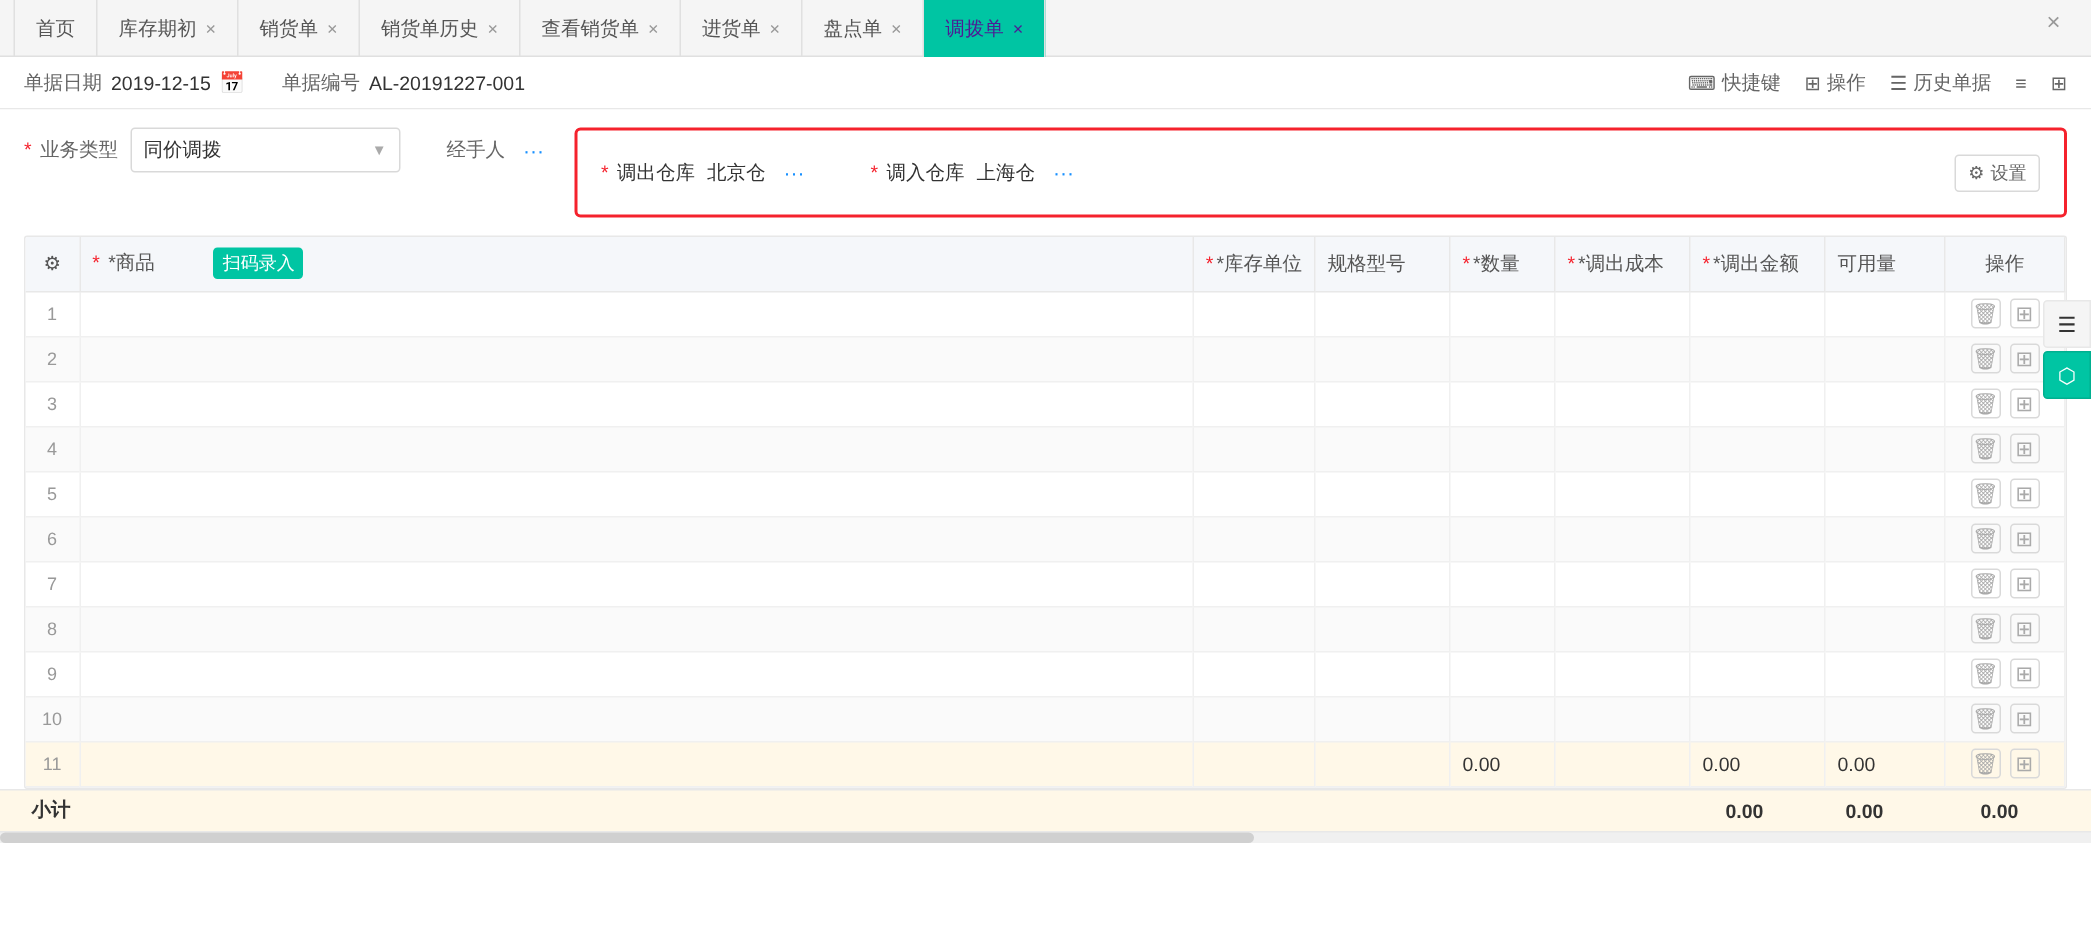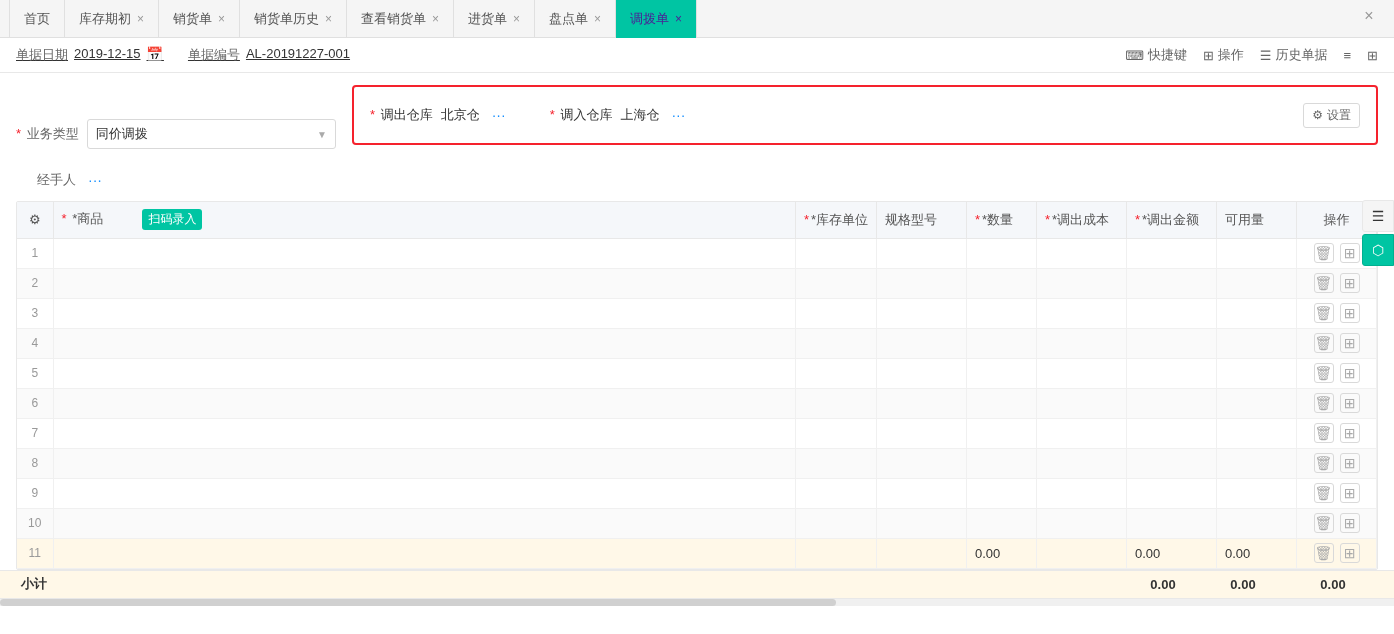--- a/index.html
+++ b/index.html
@@ -39,22 +39,22 @@
 
     
     .toolbar {
       display: flex; align-items: center;
       padding: 8px 16px;
       border-bottom: 1px solid #e8e8e8;
       background: #fff;
       gap: 24px;
     }
     .toolbar-item {
-      display: flex; align-items: flex-start; gap: 6px;
-      font-size: 13px; color: #333; text-decoration: underline;
+      display: flex; align-items: center; gap: 6px;
+      font-size: 13px; color: #333;
     }
     .toolbar-label { color: #666; }
     .toolbar-value { color: #333; font-weight: 500; }
     .toolbar-right {
       margin-left: auto;
       display: flex; align-items: center; gap: 16px;
       font-size: 13px; color: #666;
     }
     .toolbar-right-item {
       display: flex; align-items: center; gap: 4px;
@@ -64,23 +64,22 @@
 
     
     .form-area {
       padding: 12px 16px;
       display: flex;
       align-items: flex-start;
       gap: 16px;
       background: #fff;
     }
     .form-left {
-      display: flex; flex-direction: column; gap: 22px;
+      display: flex; flex-direction: row; gap: 10px;
       min-width: 320px;
-      margin-top: 34px;
     }
     .form-row {
       display: flex; align-items: center; gap: 8px;
     }
     .form-label {
       color: #666; min-width: 60px; text-align: right;
     }
     .required-star { color: #f5222d; margin-right: 2px; }
     .form-input {
       flex: 1; height: 30px; border: 1px solid #d9d9d9;

